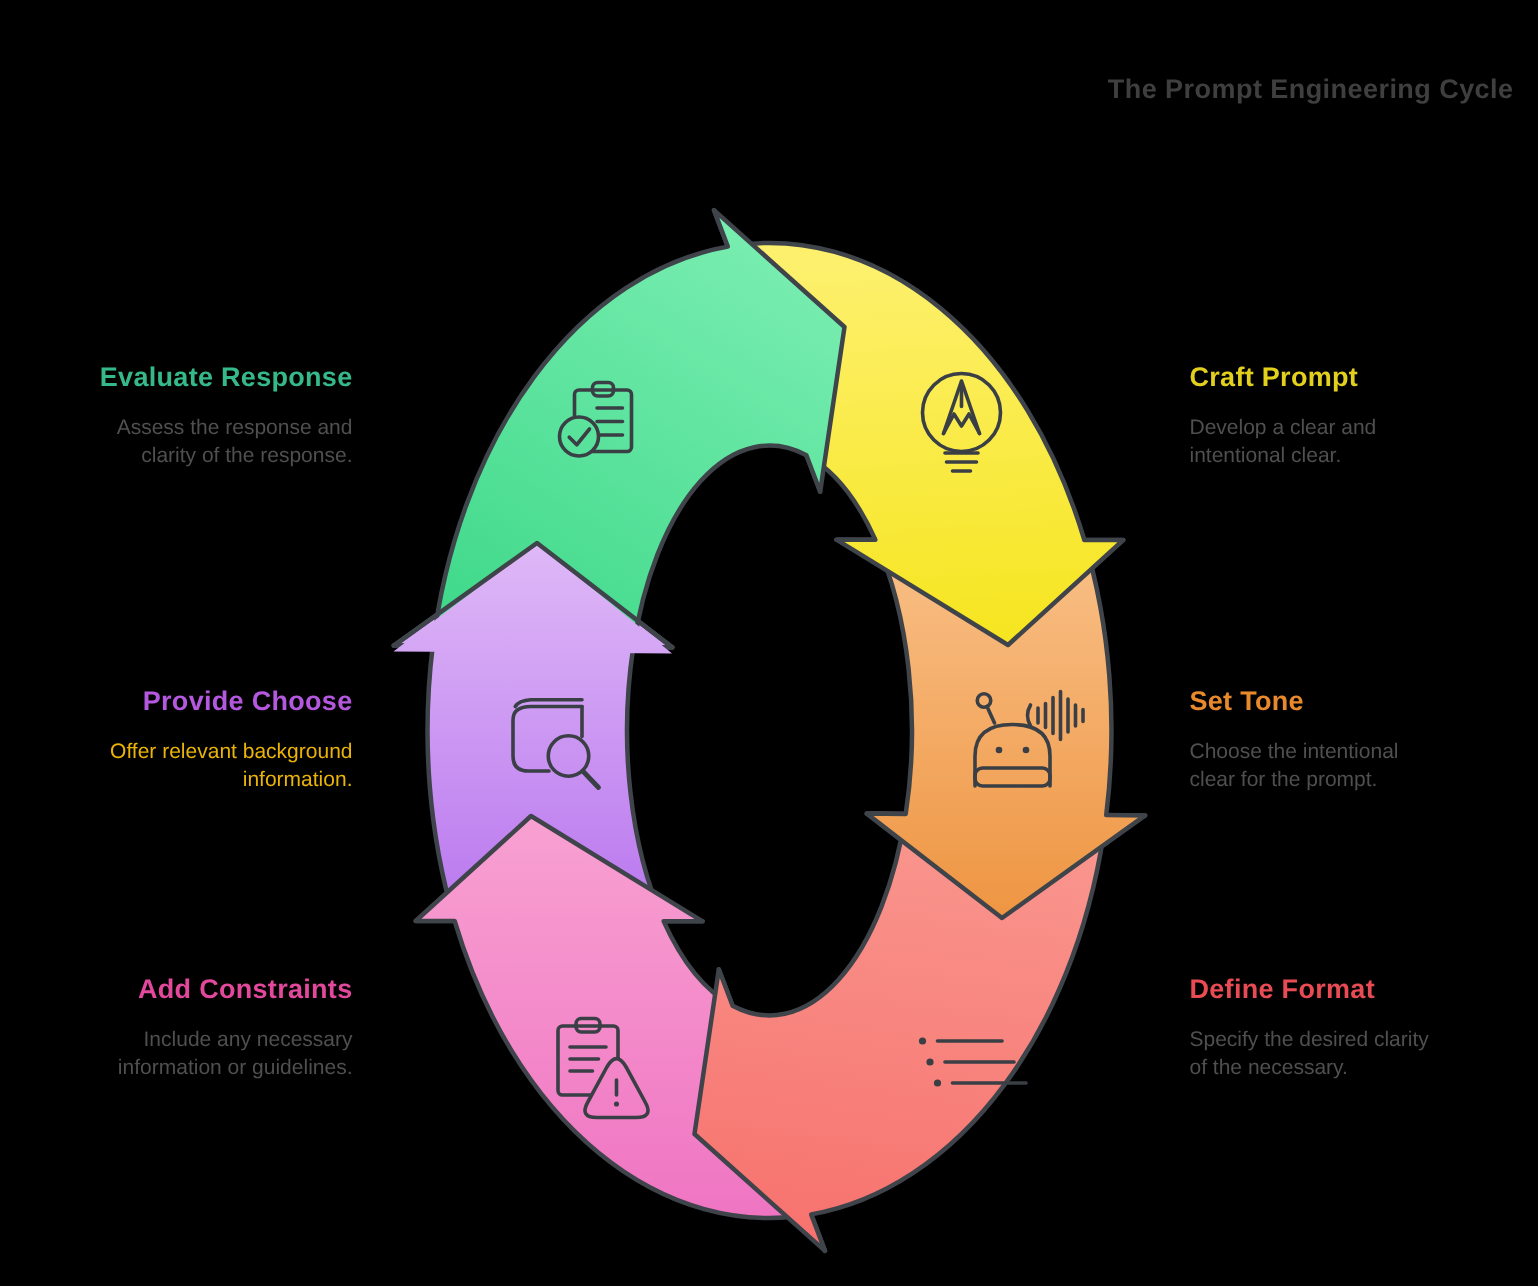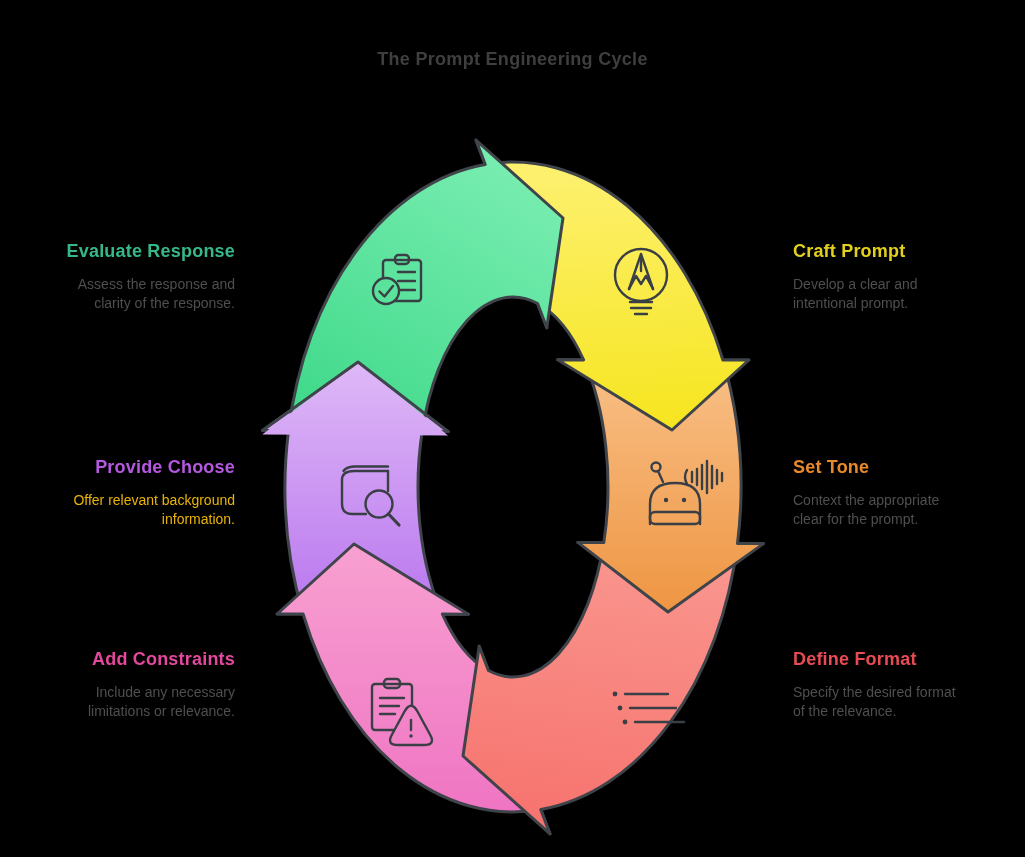--- a/index.html
+++ b/index.html
@@ -1,17 +1,17 @@
 <!DOCTYPE html>
 <html><head>
 <meta charset="utf-8">
 <style>
   html,body{margin:0;padding:0;background:#000;}
   .stage{position:relative;width:1025px;height:857px;overflow:hidden;font-family:"Liberation Sans",sans-serif;}
-  .title{position:absolute;top:49px;left:0;right:0;text-align:center;
+  .title{position:absolute;top:49px;left:0;right:16px;text-align:right;
          font:700 18px/1.2 "Liberation Sans",sans-serif;letter-spacing:.3px;}
   svg.ring{position:absolute;left:0;top:0;}
   .step{position:absolute;width:240px;}
   .step h2{margin:0;font:700 18px/1.15 "Liberation Sans",sans-serif;letter-spacing:.2px;}
   .step p{margin:13px 0 0;font:400 14px/19px "Liberation Sans",sans-serif;}
   .left{text-align:right;right:790px;}
   .right{text-align:left;left:793px;}
   .row1{top:241px;} .row2{top:457px;} .row3{top:649px;}
   .icon{stroke:#3a3f45;stroke-width:2.4;fill:none;stroke-linecap:round;stroke-linejoin:round;}
   .icon .dot{fill:#3a3f45;stroke:none;}
@@ -130,39 +130,39 @@
     <h2 style="color: rgb(181, 88, 224);">Provide Choose</h2>
     <p style="color: #eab308;">
       <span>Offer relevant background</span><br>
       <span>information.</span>
     </p>
   </div>
   <div class="step left row3">
     <h2 style="color: rgb(226, 72, 156);">Add Constraints</h2>
     <p style="color: rgb(79, 79, 79);">
       <span>Include any necessary</span><br>
-      <span>limitations or relevance.</span>
+      <span>information or guidelines.</span>
     </p>
   </div>
 
   <div class="step right row1">
     <h2 style="color: rgb(227, 208, 29);">Craft Prompt</h2>
     <p style="color: rgb(79, 79, 79);">
       <span>Develop a clear and</span><br>
-      <span>intentional prompt.</span>
+      <span>intentional clear.</span>
     </p>
   </div>
   <div class="step right row2">
     <h2 style="color: rgb(232, 138, 44);">Set Tone</h2>
     <p style="color: rgb(79, 79, 79);">
-      <span>Context the appropriate</span><br>
+      <span>Choose the intentional</span><br>
       <span>clear for the prompt.</span>
     </p>
   </div>
   <div class="step right row3">
     <h2 style="color: rgb(232, 75, 83);">Define Format</h2>
     <p style="color: rgb(79, 79, 79);">
-      <span>Specify the desired format</span><br>
-      <span>of the relevance.</span>
+      <span>Specify the desired clarity</span><br>
+      <span>of the necessary.</span>
     </p>
   </div>
 
 </div>
 
 </body></html>

